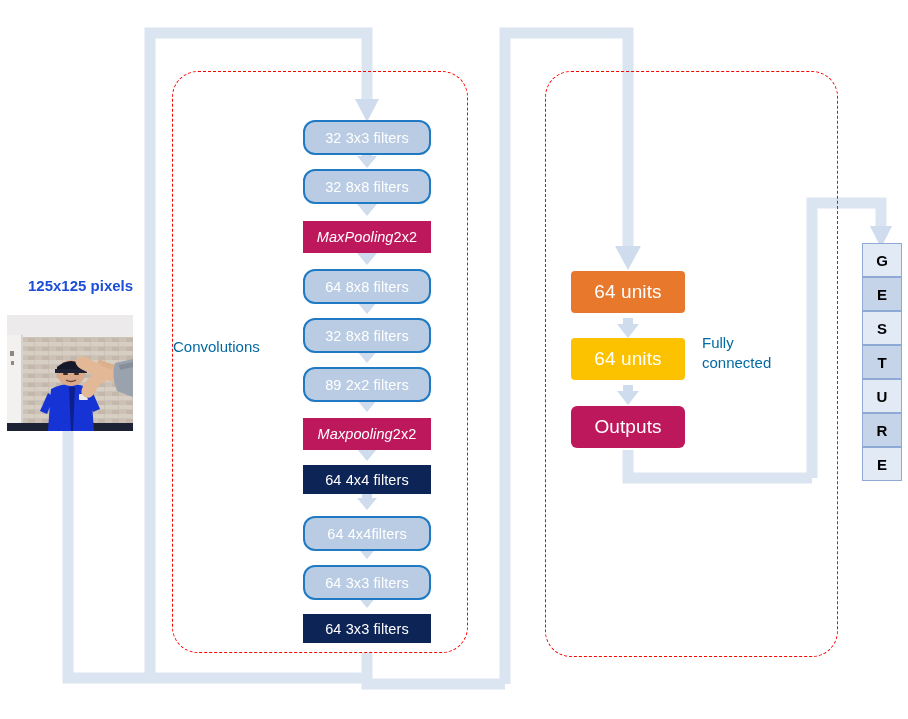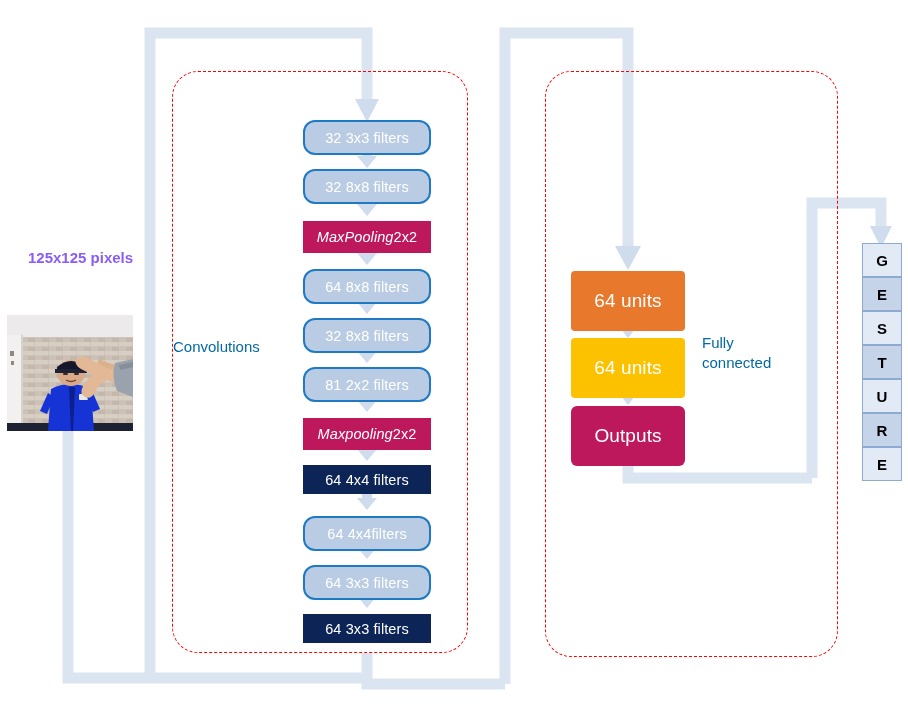--- a/index.html
+++ b/index.html
@@ -19,25 +19,25 @@
     position: absolute;
     left: 0; top: 0;
     width: 908px; height: 719px;
     pointer-events: none;
   }
 
   
   .input-label {
     position: absolute;
     left: 28px;
-    top: 248px;
+    top: 276px;
     width: 120px;
     font-size: 15px;
     font-weight: bold;
-    color: #8b5cf6;
+    color: #1d4ed8;
     line-height: 1.35;
   }
   .photo {
     position: absolute;
     left: 7px;
     top: 315px;
     width: 126px;
     height: 116px;
     overflow: hidden;
     background: #cfc6bd;
@@ -101,21 +101,21 @@
     font-size: 14.5px;
     background: #be185d;
     border: none;
     border-radius: 0;
   }
   .node.pool .em { font-style: italic; }
 
   .node.dense {
     left: 571px;
     width: 114px;
-    height: 60px;
+    height: 42px;
     font-size: 19px;
   }
   .node.dense-orange { background: #e8782c; border-radius: 4px; }
   .node.dense-yellow { background: #fcc200; border-radius: 4px; }
   .node.dense-green  { background: #be185d; border-radius: 6px; }
 
   
   .letter-cell {
     position: absolute;
     left: 862px;
@@ -236,21 +236,21 @@
   <div class="node conv" style="top:120px">32 3x3 filters</div>
   <div class="node conv" style="top:169px">32 8x8 filters</div>
 
   <div class="node pool" style="top:221px">
     <span class="em">MaxPooling</span>
       <span> 2x2</span>
   </div>
 
   <div class="node conv" style="top:269px">64 8x8 filters</div>
   <div class="node conv" style="top:318px">32 8x8 filters</div>
-  <div class="node conv" style="top:367px">81 2x2 filters</div>
+  <div class="node conv" style="top:367px">89 2x2 filters</div>
 
   <div class="node pool" style="top:418px">
     <span class="em">Maxpooling</span>
       <span> 2x2</span>
   </div>
 
   <div class="node navy" style="top:465px">64 4x4 filters</div>
   <div class="node conv" style="top:516px">64 4x4filters</div>
   <div class="node conv" style="top:565px">64 3x3 filters</div>
   <div class="node navy" style="top:614px">64 3x3 filters</div>

